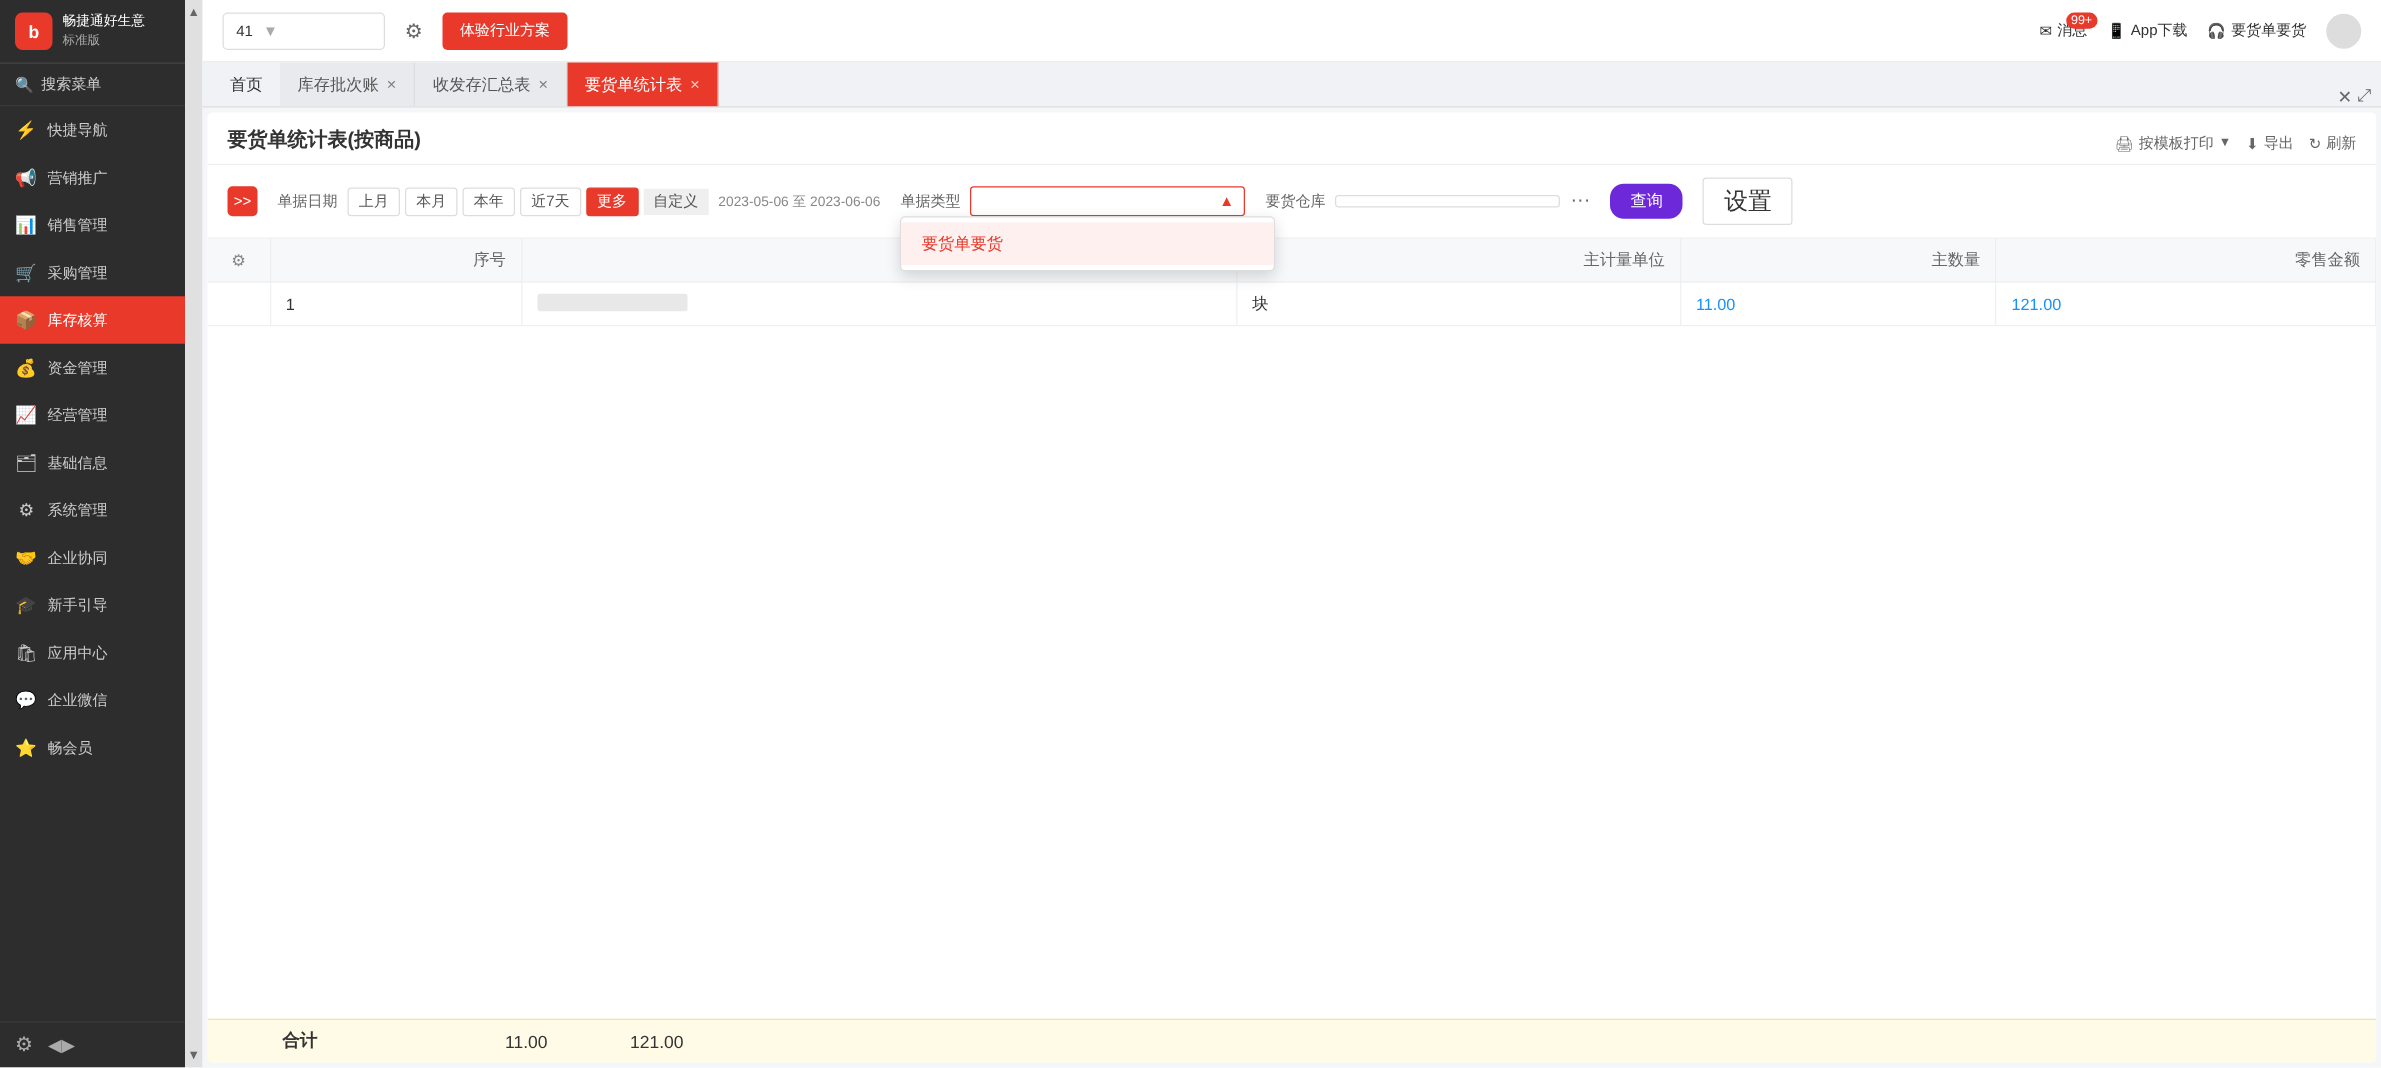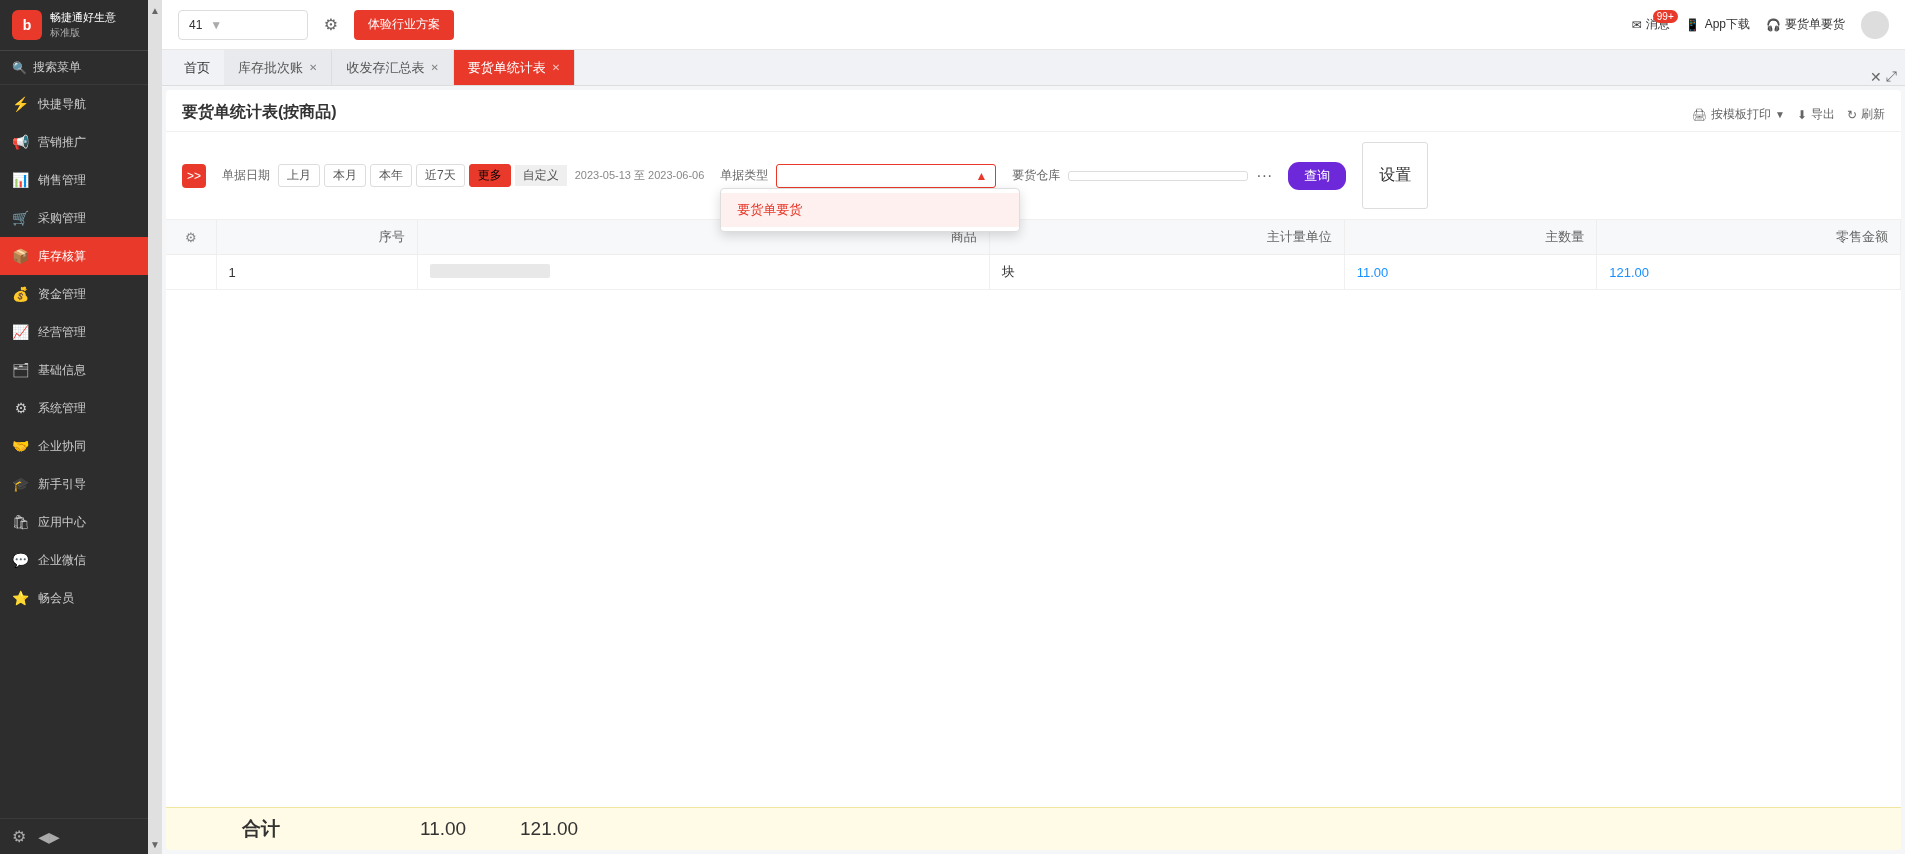--- a/index.html
+++ b/index.html
@@ -315,21 +315,21 @@
       padding: 2px 8px;
       border: 1px solid #ddd;
       border-radius: 3px;
       cursor: pointer;
       font-size: 12px;
       color: #555;
       background: white;
     }
     .date-btn.more {
       background: #e8392a;
-      color: #000000;
+      color: #ffffff;
       border-color: #e8392a;
     }
     .date-custom {
       padding: 2px 8px;
       border: none;
       cursor: pointer;
       font-size: 12px;
       color: #555;
     }
     .date-range-display {
@@ -388,25 +388,25 @@
       color: white;
       padding: 5px 16px;
       border: none;
       border-radius: 11px;
       cursor: pointer;
       font-size: 13px;
     }
     .settings-btn {
       background: white;
       color: #333;
-      padding: 22px 16px;
+      padding: 5px 16px;
       border: 1px solid #ddd;
       border-radius: 3px;
       cursor: pointer;
-      font-size: 16px;
+      font-size: 19px;
     }
 
     
     .dropdown-overlay {
       position: absolute;
       top: 100%;
       left: 0;
       background: white;
       border: 1px solid #ddd;
       border-radius: 4px;
@@ -473,24 +473,24 @@
     }
     .link-val {
       color: #1890ff;
       cursor: pointer;
     }
 
     
     .table-footer {
       background: #fffbe6;
       border-top: 1px solid #f0e6a0;
-      padding: 8px 24px;
-      display: flex;
-      align-items: center;
-      font-size: 19px;
+      padding: 8px 8px;
+      display: flex;
+      align-items: center;
+      font-size: 14px;
       flex-shrink: 0;
     }
     .table-footer .footer-label {
       width: 230px;
       color: #333;
       font-weight: bold;
       padding-left: 52px;
     }
     .table-footer .footer-val {
       min-width: 100px;
@@ -675,21 +675,21 @@
       <div class="filter-group">
         <span class="filter-label">单据日期</span>
         <div class="date-shortcuts">
           <button class="date-btn">上月</button>
           <button class="date-btn">本月</button>
           <button class="date-btn">本年</button>
           <button class="date-btn">近7天</button>
           <button class="date-btn more">更多</button>
           <button class="date-custom">自定义</button>
         </div>
-        <span class="date-range-display">2023-05-13 至 2023-06-06</span>
+        <span class="date-range-display">2023-05-06 至 2023-06-06</span>
       </div>
 
       <div class="filter-type-group relative">
         <span class="filter-label">单据类型</span>
         <div class="filter-input-box">
           <span class="input-text"></span>
           <span class="chevron-up">▲</span>
         </div>
 
         <div class="dropdown-overlay">

